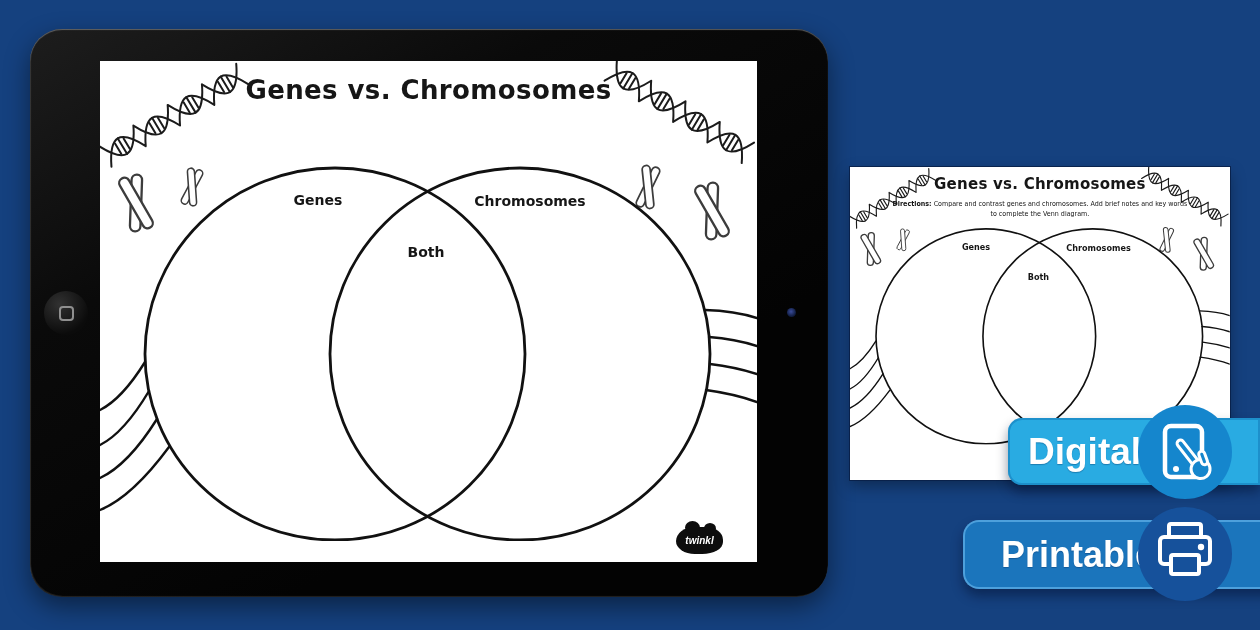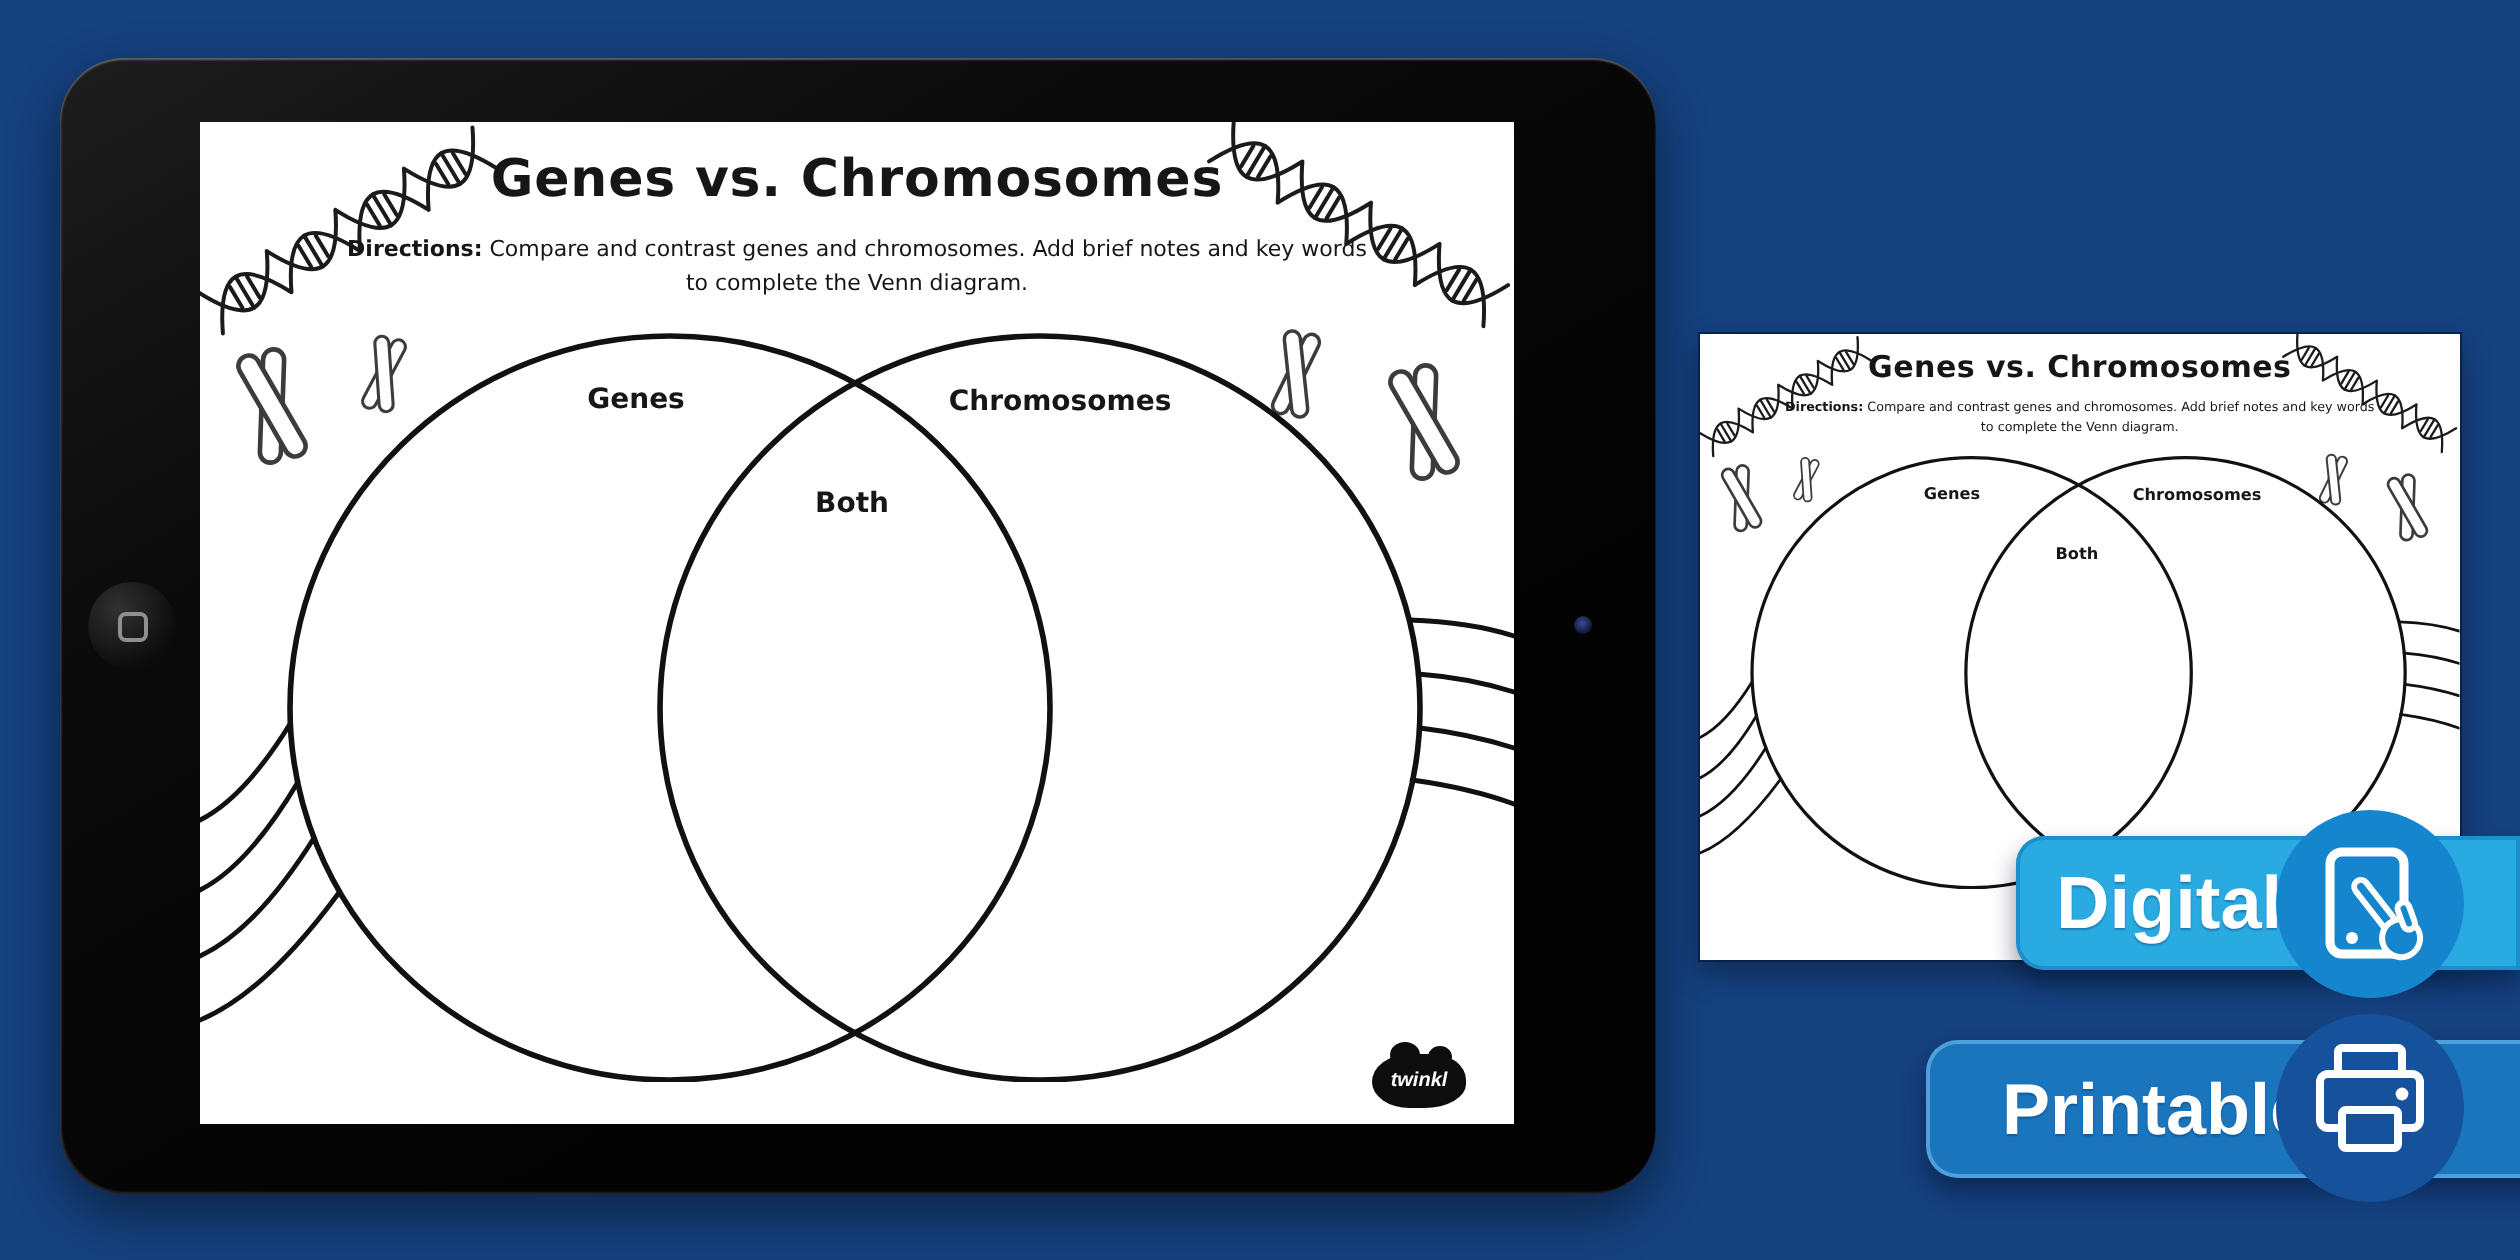--- a/index.html
+++ b/index.html
@@ -31,21 +31,21 @@
   .venn-label { position:absolute; transform:translate(-50%,-50%); font-size:14px; font-weight:bold; white-space:nowrap; }
   .vl-genes { left:218px; top:139px; }
   .vl-chrom { left:430px; top:140px; }
   .vl-both  { left:326px; top:191px; }
 
   
   .support-bar { position:absolute; left:0; top:480px; width:657px; height:21px;
     background:#29ABE2; display:flex; align-items:center; justify-content:center; cursor:pointer; }
   .support-bar span { color:#fff; font-size:11px; font-weight:bold; }
   .twinkl-logo { position:absolute; left:576px; top:456px; width:57px; height:46px;
-    background:#fff; border-radius:10px; display:flex; align-items:center; justify-content:flex-end; z-index:2; }
+    background:#fff; border-radius:10px; display:flex; align-items:center; justify-content:flex-start; z-index:2; }
   .twinkl-cloud { position:relative; width:47px; height:27px; background:#0d0d0d;
     border-radius:50% 45% 55% 50% / 65% 60% 55% 60%;
     display:flex; align-items:center; justify-content:center; }
   .twinkl-cloud::before { content:""; position:absolute; top:-6px; left:9px; width:15px; height:13px;
     background:#0d0d0d; border-radius:50%; }
   .twinkl-cloud::after { content:""; position:absolute; top:-4px; right:7px; width:12px; height:11px;
     background:#0d0d0d; border-radius:50%; }
   .twinkl-cloud span { position:relative; color:#fff; font-size:10px; font-weight:bold; font-style:italic; }
 
   
@@ -113,24 +113,20 @@
     <div class="home-glyph"></div>
   </div>
   <div class="camera"></div>
 
   <div class="screen">
     <div class="worksheet">
       <svg class="venn-svg" viewBox="0 0 657 480">
         <use href="#venn-art"></use>
       </svg>
       <div class="ws-title">Genes vs. Chromosomes</div>
-      <div class="ws-directions">
-        <b>Directions:</b>
-        <span>Compare and contrast genes and chromosomes. Add brief notes and key words to complete the Venn diagram.</span>
-      </div>
       <div class="venn-label vl-genes">Genes</div>
       <div class="venn-label vl-chrom">Chromosomes</div>
       <div class="venn-label vl-both">Both</div>
     </div>
 
 
     <div class="twinkl-logo">
       <div class="twinkl-cloud">
         <span>twinkl</span>
       </div>

